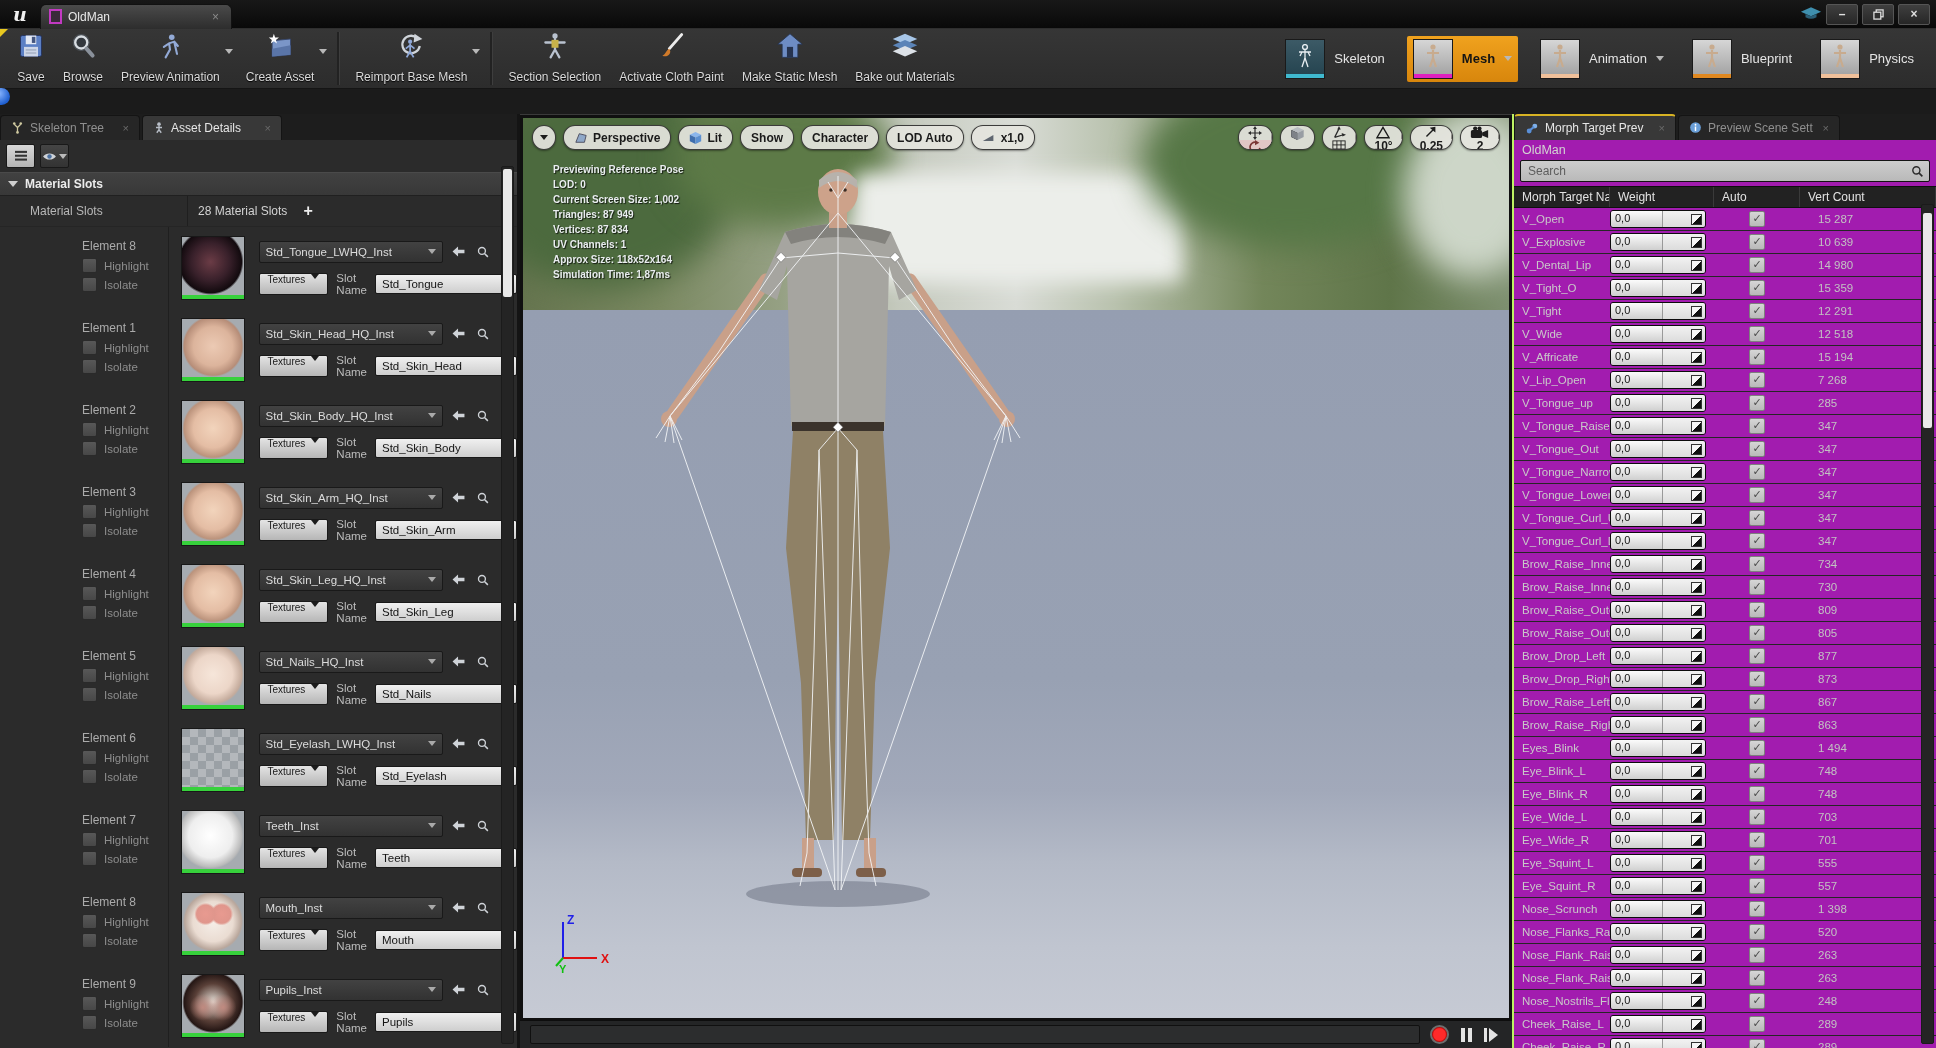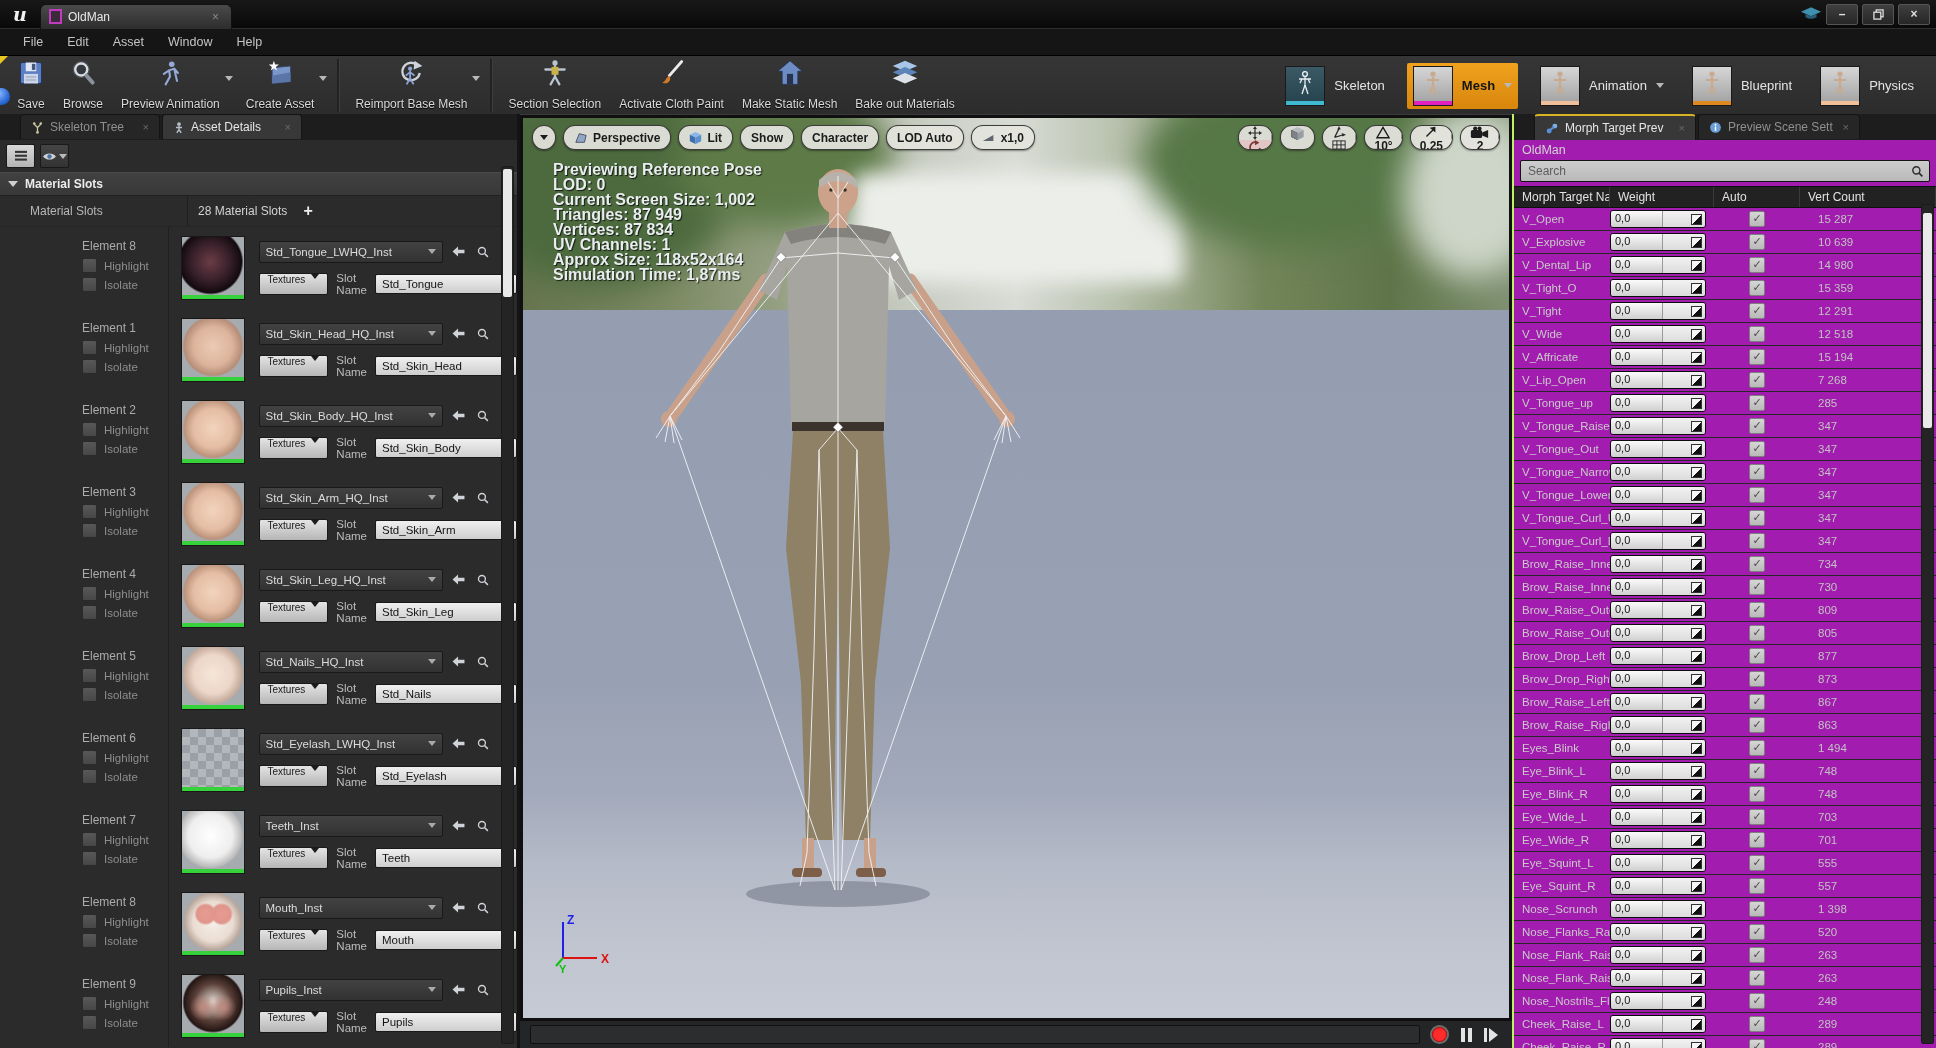--- a/index.html
+++ b/index.html
@@ -46,21 +46,21 @@
   .mode-thumb .ul{position:absolute;left:0;right:0;bottom:0;height:4px;}
   .mode-thumb svg{position:absolute;left:50%;top:46%;transform:translate(-50%,-50%);}
   .mode-label{color:#e4e4e4;font-size:13px;white-space:nowrap;}
   .mode-caret{width:0;height:0;border-left:4px solid transparent;border-right:4px solid transparent;border-top:5px solid #b8b8b8;}
 
   
   .workspace{position:absolute;top:114px;left:0;right:0;bottom:0;display:flex;}
 
   
   .left-panel{width:520px;background:#2b2b2b;border-right:3px solid #141414;display:flex;flex-direction:column;position:relative;box-sizing:border-box;}
-  .panel-tabs{height:26px;background:#1d1d1d;display:flex;align-items:flex-start;padding-left:20px;gap:2px;flex:none;}
+  .panel-tabs{height:26px;background:#1d1d1d;display:flex;align-items:center;padding-left:0;gap:2px;flex:none;}
   .p-tab{display:flex;align-items:center;gap:6px;height:24px;padding:0 10px;background:#262626;color:#8f8f8f;
          border:1px solid #141414;border-bottom:none;border-radius:4px 4px 0 0;font-size:12px;min-width:118px;}
   .p-tab.active{background:#383838;color:#e6e6e6;}
   .p-tab.ytop{border-top:2px solid #d8b324;}
   .p-tab .t-close{margin-left:auto;color:#6a6a6a;font-size:11px;}
   .search-row{display:flex;align-items:center;gap:5px;padding:4px 6px;flex:none;}
   .search-box{flex:1;display:flex;align-items:center;background:linear-gradient(#cdcdcd,#b9b9b9);border:1px solid #141414;border-radius:2px;height:20px;padding:0 5px;}
   .search-box input{flex:1;border:none;background:transparent;outline:none;font-size:12px;color:#222;font-family:inherit;}
   .search-box input::placeholder{color:#5d5d5d;}
   .sq-btn{width:27px;height:22px;border:1px solid #191919;border-radius:2px;display:flex;align-items:center;justify-content:center;gap:2px;}
@@ -113,21 +113,21 @@
   .vp-btn{height:23px;border-radius:12px;background:rgba(228,228,222,.93);border:1px solid rgba(30,30,30,.85);
           display:flex;align-items:center;gap:5px;padding:0 10px;color:#1a1a1a;font-weight:bold;font-size:12px;box-shadow:0 1px 2px rgba(0,0,0,.4);}
   .vp-btn.square{width:14px;justify-content:center;padding:0 4px;}
   .vp-transform{position:absolute;top:7px;right:9px;display:flex;gap:7px;z-index:4;}
   .vt-group{height:23px;border-radius:12px;background:rgba(228,228,222,.93);border:1px solid rgba(30,30,30,.85);
             display:flex;align-items:stretch;overflow:hidden;box-shadow:0 1px 2px rgba(0,0,0,.4);flex-direction:column;}
   .vt-cell{display:flex;flex-direction:column;align-items:center;justify-content:center;padding:0 9px;border-right:1px solid #8a8a84;color:#1a1a1a;font-weight:bold;font-size:12px;gap:1px;}
   .vt-cell:last-child{border-right:none;}
   .vt-cell.hot{background:rgba(226,196,196,.95);}
   .vt-cell .mini-caret{width:0;height:0;border-left:3px solid transparent;border-right:3px solid transparent;border-top:4px solid #333;}
-  .vp-stats{position:absolute;top:44px;left:30px;z-index:3;color:#e9edef;font-size:16px;font-weight:bold;line-height:15px;
+  .vp-stats{position:absolute;top:44px;left:30px;z-index:3;color:#e9edef;font-size:10px;font-weight:bold;line-height:15px;
             text-shadow:1px 1px 1px rgba(0,0,0,.75);}
   .axis{position:absolute;left:22px;bottom:42px;z-index:3;}
   .vp-bottom{position:absolute;left:0;right:0;bottom:0;height:27px;background:#242526;border-top:1px solid #0d0d0d;display:flex;align-items:center;gap:10px;padding:0 10px;}
   .scrub{flex:1;height:17px;border:1px solid #101010;background:#2c2d2e;border-radius:2px;}
   .pb{display:flex;align-items:center;gap:12px;padding-right:4px;}
   .rec{width:15px;height:15px;border-radius:50%;border:2px solid #6e6e6e;background:radial-gradient(circle,#ff2a2a 0 55%,#a00 70%);}
   .pause{display:flex;gap:3px;}
   .pause i{display:block;width:4px;height:14px;background:#e4e4e4;}
   .step{display:flex;align-items:center;gap:2px;}
   .step i{display:block;width:3px;height:14px;background:#e4e4e4;}
@@ -188,27 +188,20 @@
       <div class="win-btn" id="restoreIc">
           <svg width="11" height="11" viewBox="0 0 12 12" fill="none" stroke="#e0e0e0" stroke-width="1.4">
             <rect x="3.5" y="1" width="7.5" height="7.5"></rect>
             <rect x="1" y="3.5" width="7.5" height="7.5" fill="#303030"></rect>
           </svg>
         </div>
       <div class="win-btn">×</div>
     </div>
   </div>
 
-  <div class="menubar" id="menubar">
-      <div class="menu-item">File</div>
-      <div class="menu-item">Edit</div>
-      <div class="menu-item">Asset</div>
-      <div class="menu-item">Window</div>
-      <div class="menu-item">Help</div>
-    </div>
 
   <div class="toolbar">
     <span class="tb-corner"></span>
     <div class="tb-main" id="tbMain">
         <div class="tb-btn">
           <span class="icon">
             <svg width="28" height="28" viewBox="0 0 32 32">
               <rect x="4" y="4" width="24" height="24" rx="2" fill="#5b7fc4" stroke="#22305a"></rect>
               <rect x="10" y="4" width="12" height="10" fill="#e3e9f4"></rect>
               <rect x="17" y="5.5" width="4" height="7" fill="#44557e"></rect>

